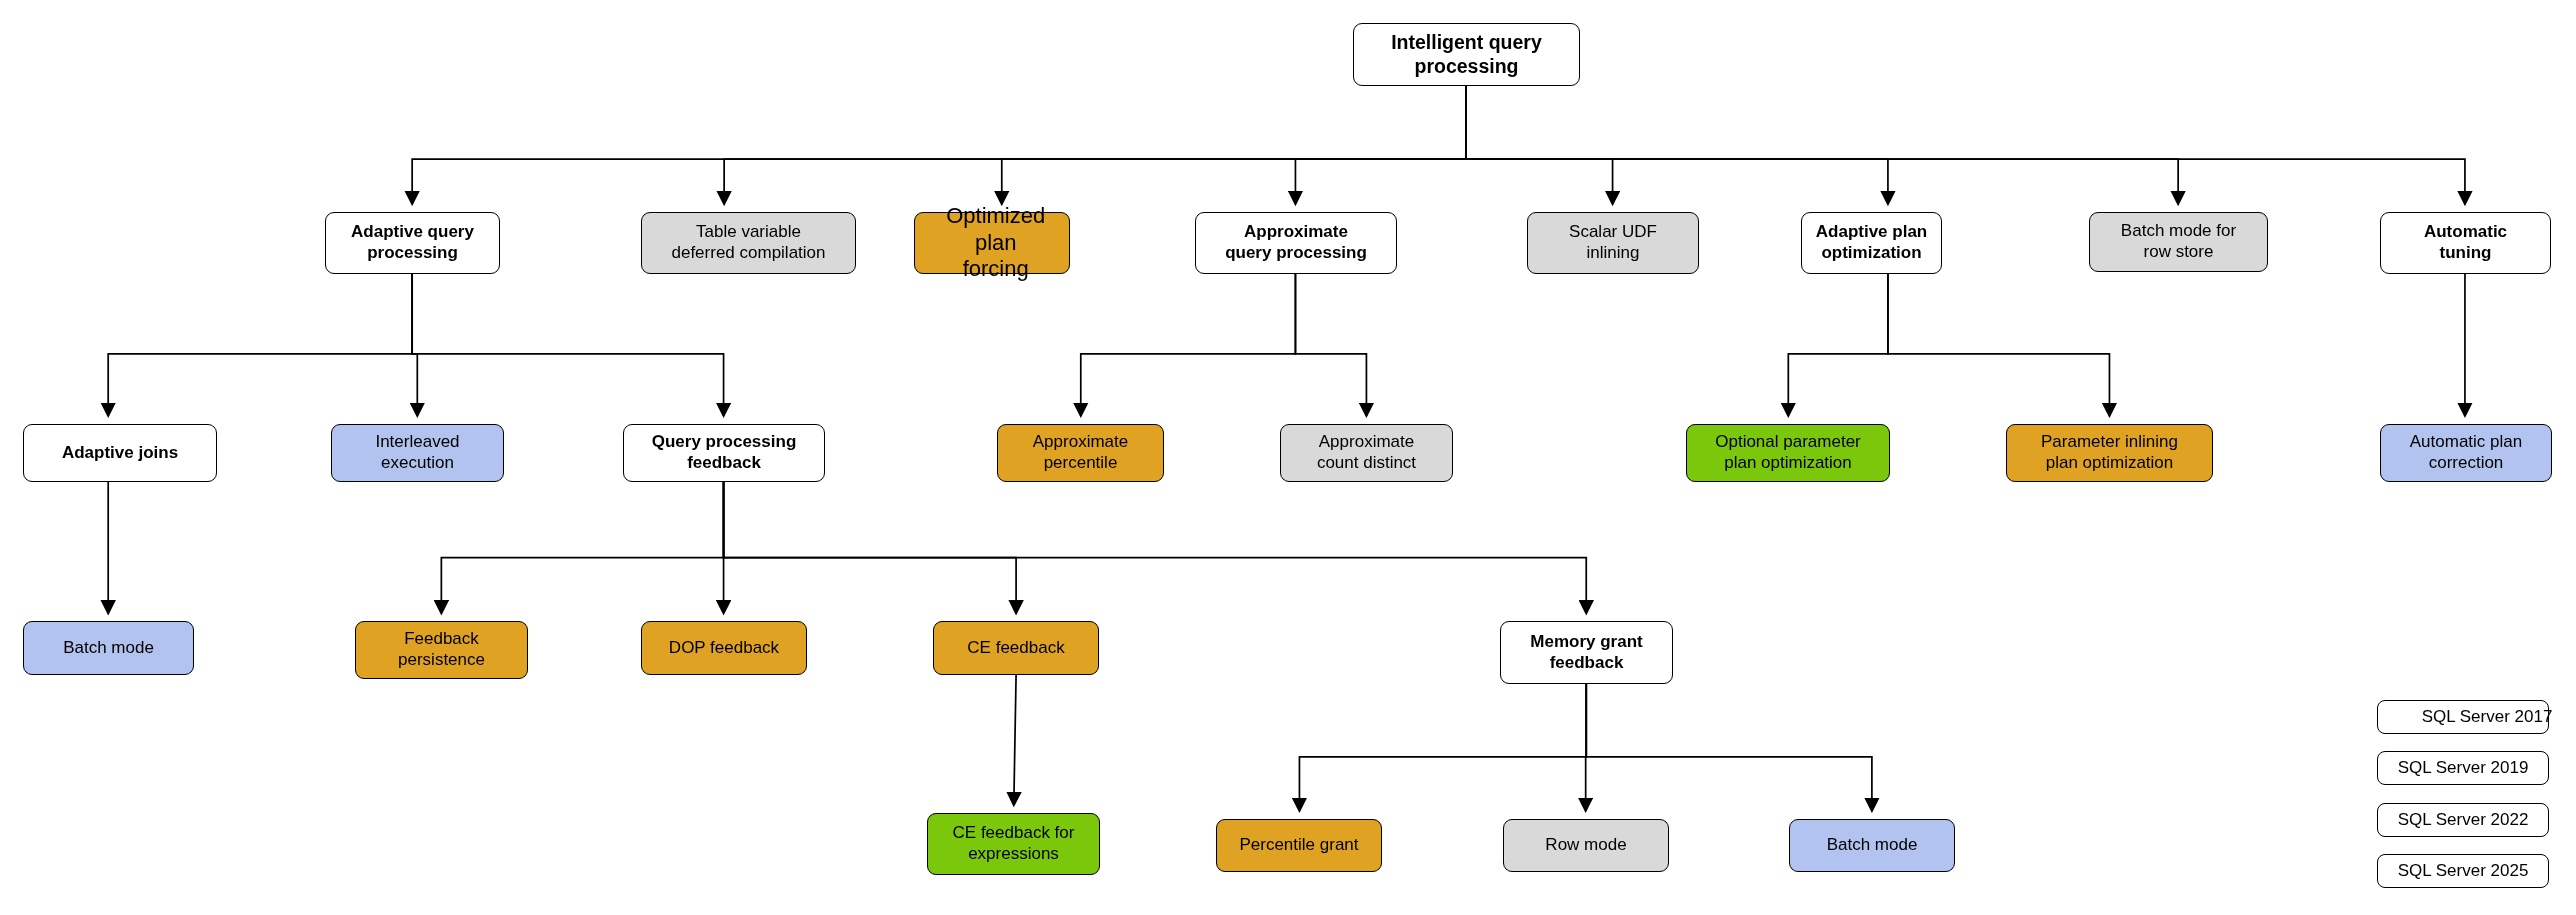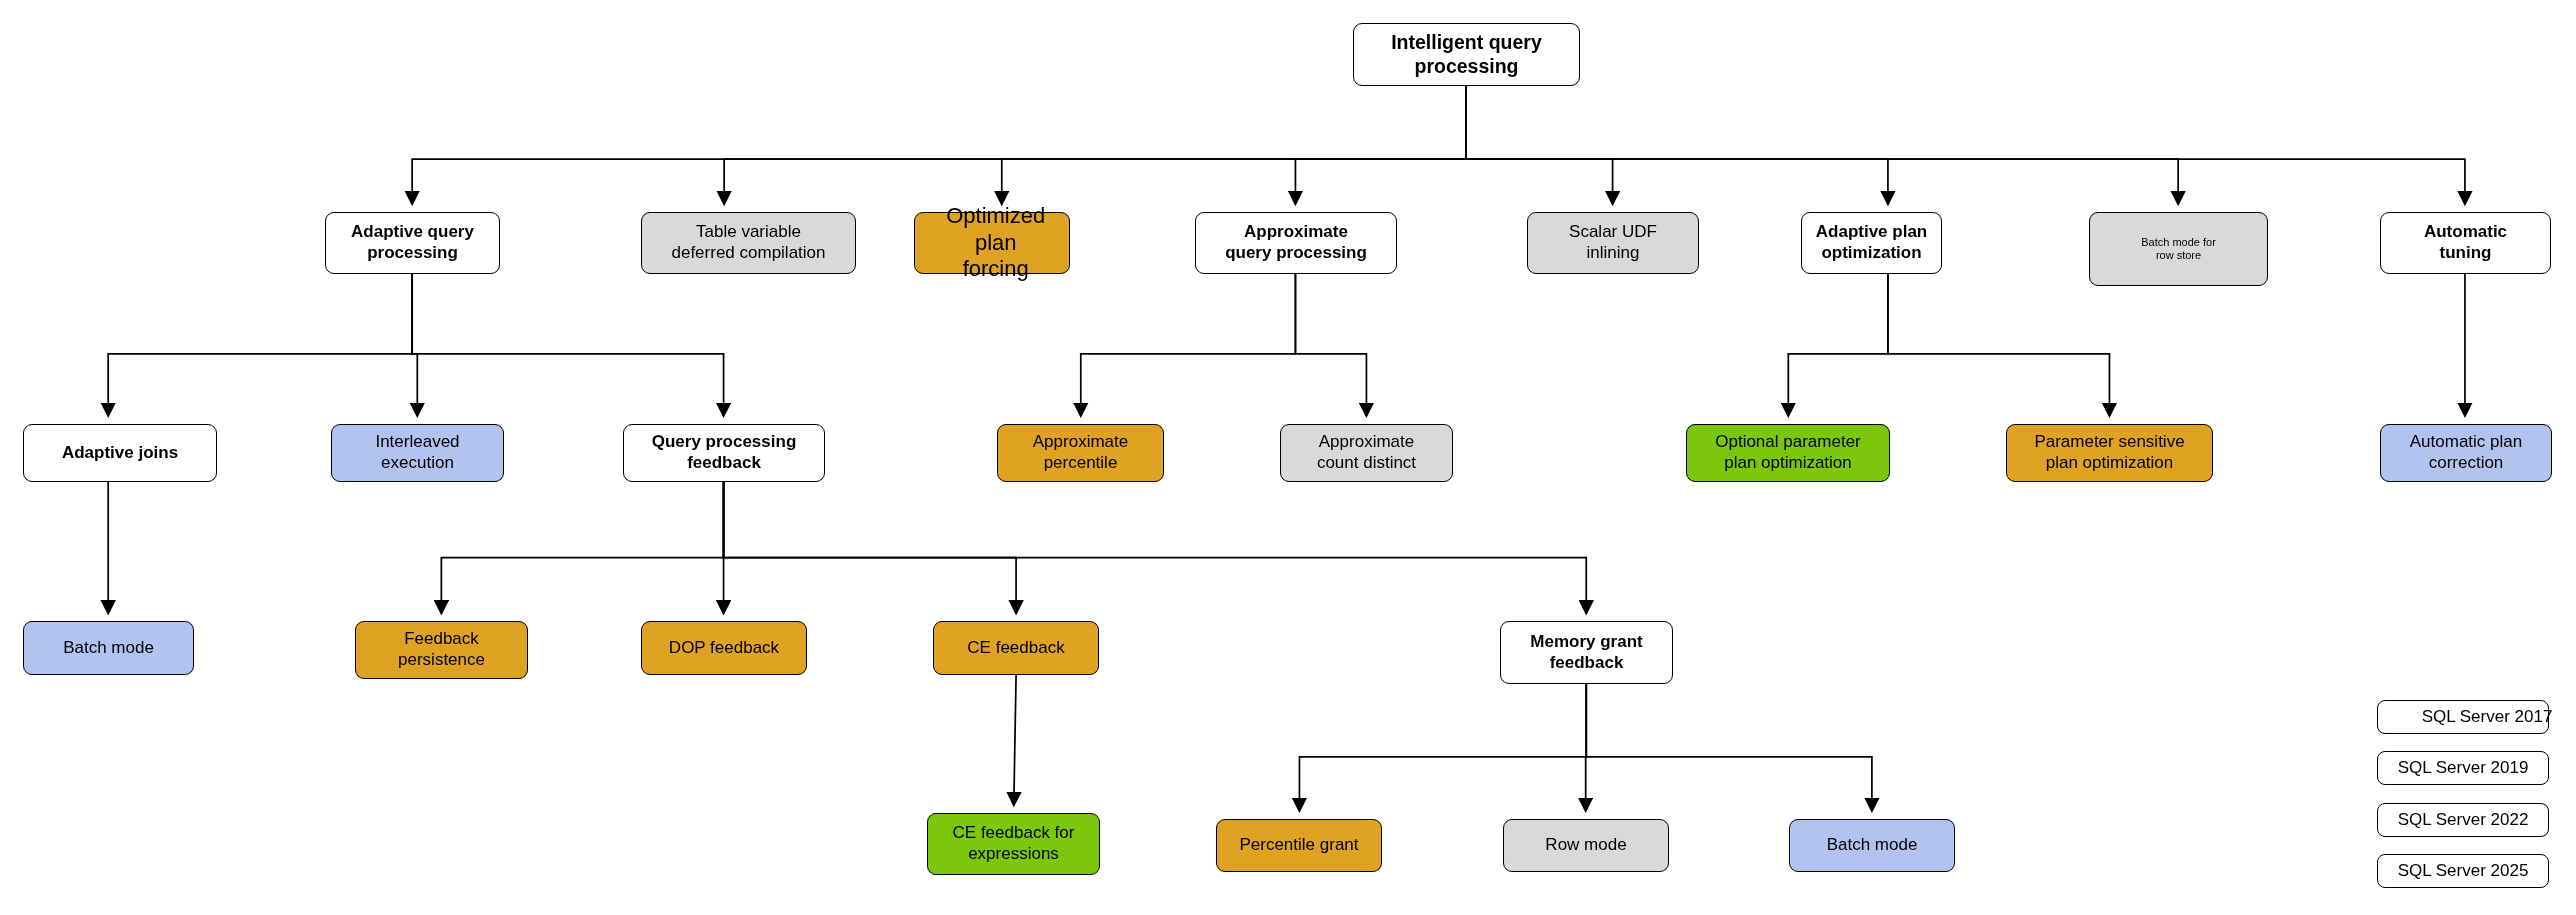--- a/index.html
+++ b/index.html
@@ -106,36 +106,36 @@
       <div class="node fill-gray" style="left: 617px; top: 212px; width: 215px; height: 62px; font-size: 17px; margin-left: 24px;">Table variable
 deferred compilation</div>
       <div class="node fill-orange" style="left: 914px; top: 212px; width: 156px; height: 62px; font-size: 22px; padding-left: 12px;">Optimized plan
 forcing</div>
       <div class="node fill-white bold" style="left: 1195px; top: 212px; width: 202px; height: 62px; font-size: 17px;">Approximate
 query processing</div>
       <div class="node fill-gray" style="left: 1527px; top: 212px; width: 172px; height: 62px; font-size: 17px;">Scalar UDF
 inlining</div>
       <div class="node fill-white bold" style="left: 1801px; top: 212px; width: 141px; height: 62px; font-size: 17px;">Adaptive plan
 optimization</div>
-      <div class="node fill-gray" style="left: 2089px; top: 212px; width: 179px; height: 74px; font-size: 11px;">Batch mode for
+      <div class="node fill-gray" style="left: 2089px; top: 212px; width: 179px; height: 60px; font-size: 17px;">Batch mode for
 row store</div>
       <div class="node fill-white bold" style="left: 2380px; top: 212px; width: 171px; height: 62px; font-size: 17px;">Automatic
 tuning</div>
       <div class="node fill-white bold" style="left: 23px; top: 424px; width: 194px; height: 58px; font-size: 17px;">Adaptive joins</div>
       <div class="node fill-blue" style="left: 331px; top: 424px; width: 173px; height: 58px; font-size: 17px;">Interleaved
 execution</div>
       <div class="node fill-white bold" style="left: 623px; top: 424px; width: 202px; height: 58px; font-size: 17px;">Query processing
 feedback</div>
       <div class="node fill-orange" style="left: 997px; top: 424px; width: 167px; height: 58px; font-size: 17px;">Approximate
 percentile</div>
       <div class="node fill-gray" style="left: 1280px; top: 424px; width: 173px; height: 58px; font-size: 17px;">Approximate
 count distinct</div>
       <div class="node fill-green" style="left: 1686px; top: 424px; width: 204px; height: 58px; font-size: 17px;">Optional parameter
 plan optimization</div>
-      <div class="node fill-orange" style="left: 2006px; top: 424px; width: 207px; height: 58px; font-size: 17px;">Parameter sensitive
+      <div class="node fill-orange" style="left: 2006px; top: 424px; width: 207px; height: 58px; font-size: 17px;">Parameter inlining
 plan optimization</div>
       <div class="node fill-blue" style="left: 2380px; top: 424px; width: 172px; height: 58px; font-size: 17px;">Automatic plan
 correction</div>
       <div class="node fill-blue" style="left: 23px; top: 621px; width: 171px; height: 54px; font-size: 17px;">Batch mode</div>
       <div class="node fill-orange" style="left: 355px; top: 621px; width: 173px; height: 58px; font-size: 17px;">Feedback
 persistence</div>
       <div class="node fill-orange" style="left: 641px; top: 621px; width: 166px; height: 54px; font-size: 17px;">DOP feedback</div>
       <div class="node fill-orange" style="left: 933px; top: 621px; width: 166px; height: 54px; font-size: 17px;">CE feedback</div>
       <div class="node fill-white bold" style="left: 1500px; top: 621px; width: 173px; height: 63px; font-size: 17px;">Memory grant
 feedback</div>

